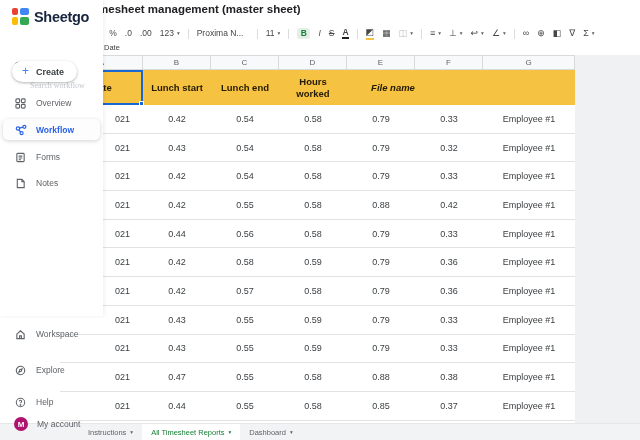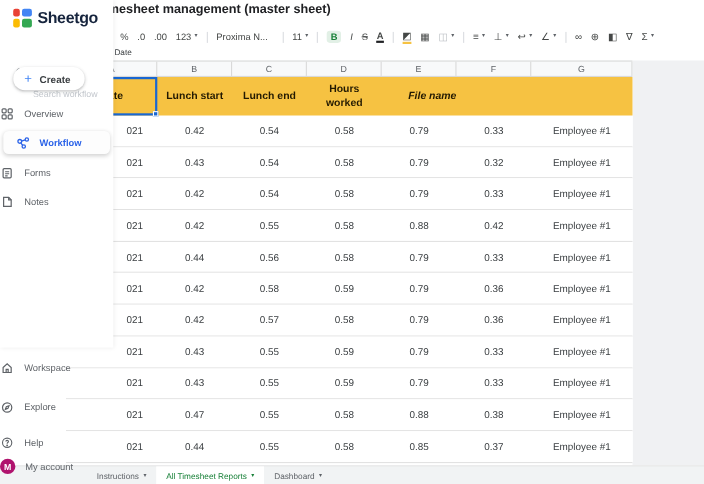--- a/index.html
+++ b/index.html
@@ -61,31 +61,31 @@
   .sidebar { position:absolute; left:0; top:0; width:103px; height:316px; background:#fff;
              z-index:20; box-shadow:1px 0 4px rgba(0,0,0,.07); }
   .brand { position:absolute; top:8px; left:12px; display:flex; align-items:center; gap:5px; }
   .logo { width:17px; height:17px; display:grid; grid-template-columns:6px 9px;
           grid-template-rows:7px 8px; gap:2px; }
   .logo div { border-radius:2px; }
   .brand-name { font-size:14.5px; font-weight:800; color:#16243d; letter-spacing:-.3px; }
 
   .search { position:absolute; top:42px; left:12px; display:flex; align-items:center; gap:5px; }
   .search input { border:none; outline:none; width:72px; font-size:8px; color:#5f6368;
-                  font-family:Liberation Sans, sans-serif; background:transparent;margin-top:39px; }
+                  font-family:Liberation Serif, serif; background:transparent;margin-top:39px; }
   .search input::placeholder { color:#c3c7cd; }
 
   .create-btn { position:absolute; top:61px; left:12px; height:21px; padding:0 13px 0 10px;
                 border-radius:11px; background:#fff; display:flex; align-items:center; gap:7px;
                 box-shadow:0 1px 3px rgba(60,64,67,.3), 0 1px 2px rgba(0,0,0,.08); cursor:pointer; }
   .create-plus { color:#4285f4; font-size:12px; line-height:1; margin-top:-1px; }
   .create-label { font-size:9px; font-weight:600; color:#3c4043; }
 
   .nav-item { position:absolute; left:0; width:103px; height:20px; display:flex; align-items:center;
-              gap:9px; padding-left:0; cursor:pointer; }
+              gap:9px; padding-left:14px; cursor:pointer; }
   .nav-label { font-size:8.5px; color:#5f6368; white-space:nowrap; }
   .nav-item.active { left:3px; width:97px; height:21px; padding-left:11px; border-radius:5px;
                      background:#fdfdfd; box-shadow:0 1px 4px rgba(0,0,0,.18); }
   .nav-item.active .nav-label { color:#2b63e8; font-weight:600; }
   .icon-wrap { width:13px; height:13px; display:flex; align-items:center; justify-content:center;
                position:relative; flex:0 0 13px; }
   .dot { position:absolute; top:-1px; right:-1px; width:4.5px; height:4.5px; border-radius:50%;
          background:#ea4335; }
   .avatar { width:14px; height:14px; border-radius:50%; background:#b0136e; color:#fff;
             font-size:8px; font-weight:700; display:flex; align-items:center; justify-content:center; }

